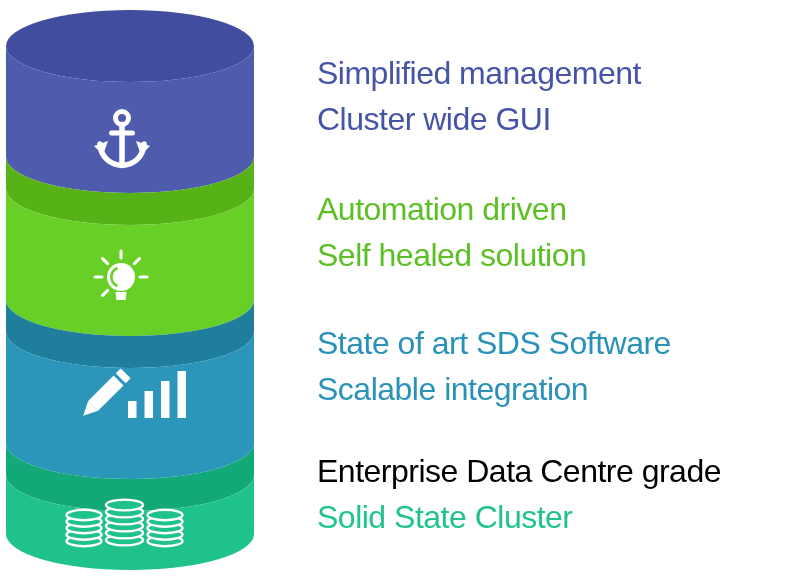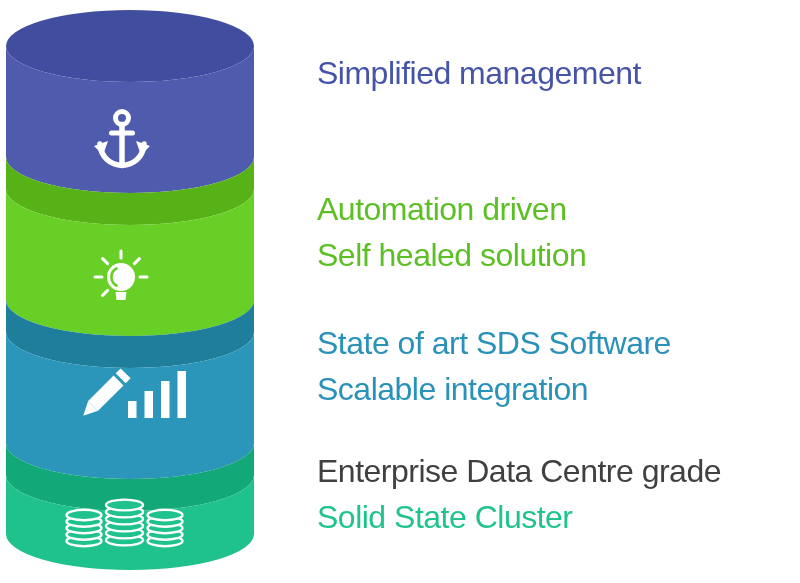--- a/index.html
+++ b/index.html
@@ -109,30 +109,31 @@
           <ellipse cx="165" cy="528" rx="17.5" ry="5.2"></ellipse>
           <ellipse cx="165" cy="521.5" rx="17.5" ry="5.2"></ellipse>
           <ellipse cx="165" cy="515" rx="17.5" ry="5.2"></ellipse>
         </g>
       </g>
     </g>
   </svg>
 
   <div class="label-block lb-1">
     <div style="color: rgb(70, 84, 168);">Simplified management</div>
+    <div style="color: rgb(70, 84, 168);">Cluster wide GUI</div>
   </div>
 
   <div class="label-block lb-2">
     <div style="color: rgb(92, 191, 36);">Automation driven</div>
     <div style="color: rgb(92, 191, 36);">Self healed solution</div>
   </div>
 
   <div class="label-block lb-3">
     <div style="color: rgb(42, 146, 184);">State of art SDS Software</div>
     <div style="color: rgb(42, 146, 184);">Scalable integration</div>
   </div>
 
   <div class="label-block lb-4">
-    <div style="color: #404040;">Enterprise Data Centre grade</div>
+    <div style="color: #000000;">Enterprise Data Centre grade</div>
     <div style="color: rgb(32, 195, 142);">Solid State Cluster</div>
   </div>
 
 </div>
 
 </body></html>

